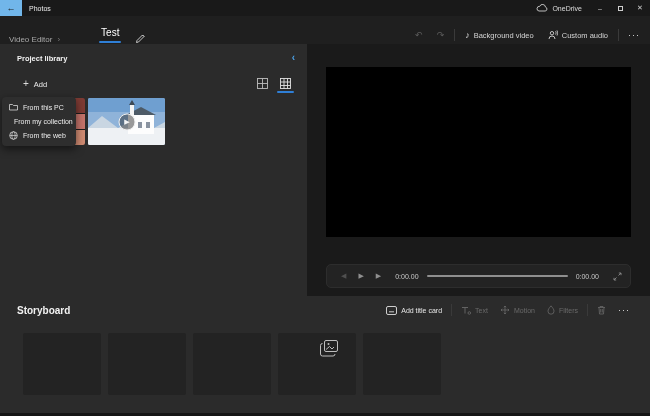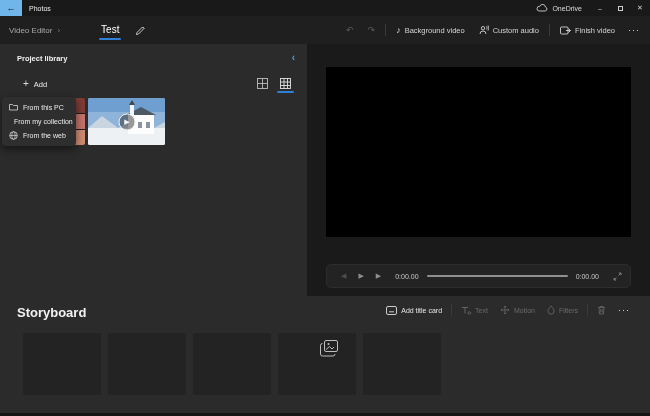--- a/index.html
+++ b/index.html
@@ -13,21 +13,21 @@
   
   .titlebar { position:absolute; left:0; top:0; width:650px; height:16px; background:#191919; display:flex; align-items:center; }
   .back-btn { width:22px; height:16px; background:#71b6ea; color:#1b1b1b; display:flex; align-items:center; justify-content:center; font-size:9px; }
   .app-title { margin-left:7px; font-size:7px; color:#ededed; }
   .titlebar-right { margin-left:auto; display:flex; align-items:center; height:16px; }
   .onedrive { display:flex; align-items:center; gap:4px; font-size:7px; color:#dcdcdc; padding:0 8px; height:16px; }
   .win-btn { width:20px; height:16px; display:flex; align-items:center; justify-content:center; color:#cfcfcf; font-size:7px; }
   .win-btn .maxbox { width:5px; height:5px; border:1px solid #cfcfcf; display:block; }
 
   
-  .toolbar { position:absolute; left:0; top:16px; width:650px; height:28px; background:#1f1f1f; display:flex; align-items:center; }
+  .toolbar { position:absolute; left:0; top:16px; width:650px; height:28px; background:#1f1f1f; display:flex; align-items:flex-end; }
   .breadcrumb { margin-left:9px; font-size:8px; color:#a8a8a8; }
   .crumb-sep { margin:0 5px; color:#7a7a7a; font-size:8px; }
   .project-tab { position:relative; color:#ffffff; font-size:10px; padding:4px 2px 6px 2px;margin-left:34px; }
   .project-tab .tab-underline { position:absolute; left:0; right:0; bottom:1px; height:2px; background:#2f7fd6; border-radius:1px; }
   .rename-icon { margin-left:14px; }
   .toolbar-right { margin-left:auto; display:flex; align-items:center; gap:0; padding-right:4px; }
   .tool-btn { display:flex; align-items:center; gap:4px; font-size:7.5px; color:#d4d4d4; padding:4px 7px; white-space:nowrap; }
   .tool-btn.disabled { color:#5d5d5d; }
   .glyph-icon { font-size:9px; line-height:1; }
   .v-div { width:1px; height:12px; background:#3a3a3a; margin:0 3px; }
@@ -63,21 +63,21 @@
   .pb-time { font-size:7px; color:#c8c8c8; margin:0 8px; white-space:nowrap; }
   .pb-track { flex:1; height:2px; background:#8f8f8f; border-radius:1px; }
   .pb-expand { margin-left:6px; }
 
   
   .add-menu { position:absolute; left:2px; top:97px; width:74px; background:#2e2e2e; border-radius:4px; box-shadow:0 3px 8px rgba(0,0,0,.55); padding:3px 0; z-index:10; }
   .menu-item { display:flex; align-items:center; gap:5px; padding:3px 7px; font-size:7px; color:#ececec; white-space:nowrap; }
 
   
   .storyboard { position:absolute; left:0; top:296px; width:650px; height:120px; background:#2b2b2b; }
-  .sb-title { position:absolute; left:17px; top:9px; font-size:13px; font-weight:bold; color:#f2f2f2; }
+  .sb-title { position:absolute; left:17px; top:9px; font-size:10px; font-weight:bold; color:#f2f2f2; }
   .sb-toolbar { position:absolute; right:14px; top:5px; display:flex; align-items:center; }
   .sb-btn { display:flex; align-items:center; gap:4px; font-size:7px; color:#e6e6e6; padding:3px 6px; white-space:nowrap; }
   .sb-btn.disabled { color:#6a6a6a; }
   .sb-cards { position:absolute; left:23px; top:37px; display:flex; gap:7px; }
   .sb-card { width:78px; height:62px; background:#232323; border-radius:2px; }
   .drop-hint { position:absolute; left:0; top:44px; width:660px; display:flex; flex-direction:column; align-items:center; pointer-events:none; }
   .drop-hint-text { margin-top:5px; font-size:10px; color:#f0f0f0; }
   .bottom-edge { position:absolute; left:0; bottom:0; width:650px; height:3px; background:#151515; }
 
   svg { display:block; }
@@ -138,27 +138,20 @@
       </span>
       <span class="tool-btn">
         <svg width="10" height="10" viewBox="0 0 10 10">
           <circle cx="4" cy="3.2" r="1.7" fill="none" stroke="#d4d4d4" stroke-width="0.9"></circle>
           <path d="M1 9 a3 3 0 0 1 6 0" fill="none" stroke="#d4d4d4" stroke-width="0.9"></path>
           <path d="M7.6 4.6 a3 3 0 0 0 0-3.4 M9 5.6 a4.8 4.8 0 0 0 0-5.2" fill="none" stroke="#d4d4d4" stroke-width="0.8"></path>
         </svg>
         <span>Custom audio</span>
       </span>
       <span class="v-div"></span>
-      <span class="tool-btn">
-        <svg width="11" height="9" viewBox="0 0 11 9">
-          <rect x="0.5" y="1" width="7.5" height="7" rx="1" fill="none" stroke="#d4d4d4" stroke-width="0.9"></rect>
-          <path d="M6 4.5 L10.5 4.5 M8.5 2.5 L10.5 4.5 L8.5 6.5" fill="none" stroke="#d4d4d4" stroke-width="0.9"></path>
-        </svg>
-        <span>Finish video</span>
-      </span>
       <span class="more-dots">
         <span>···</span>
       </span>
     </div>
   </div>
 
   <div class="main">
 
     <div class="library-panel">
       <span class="lib-title">Project library</span>

